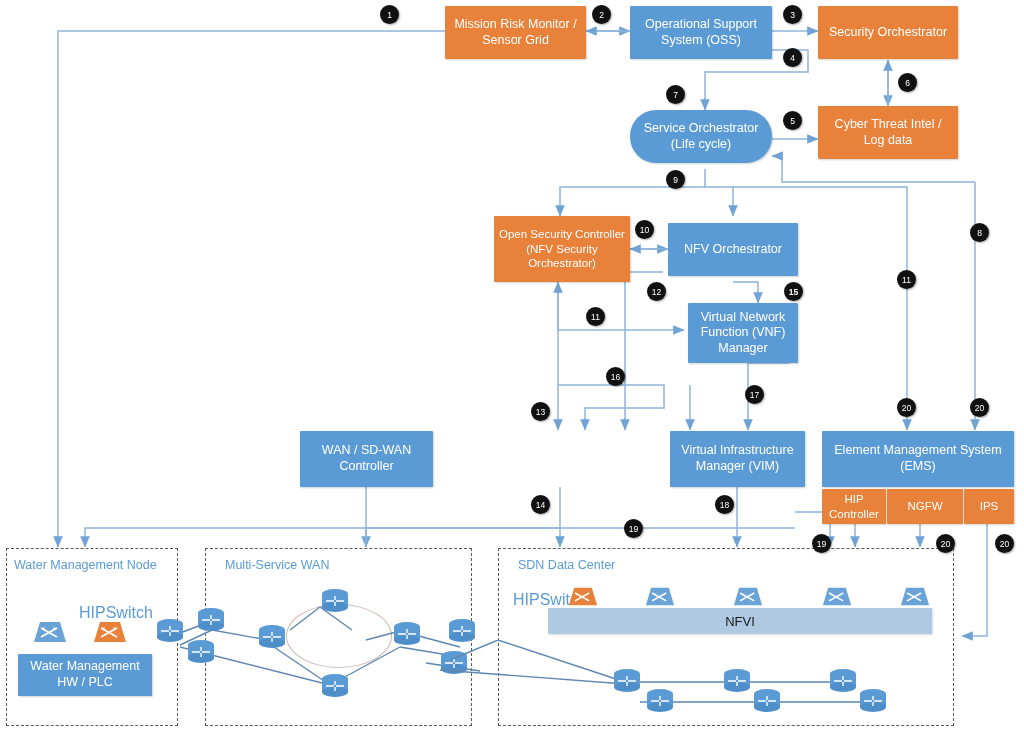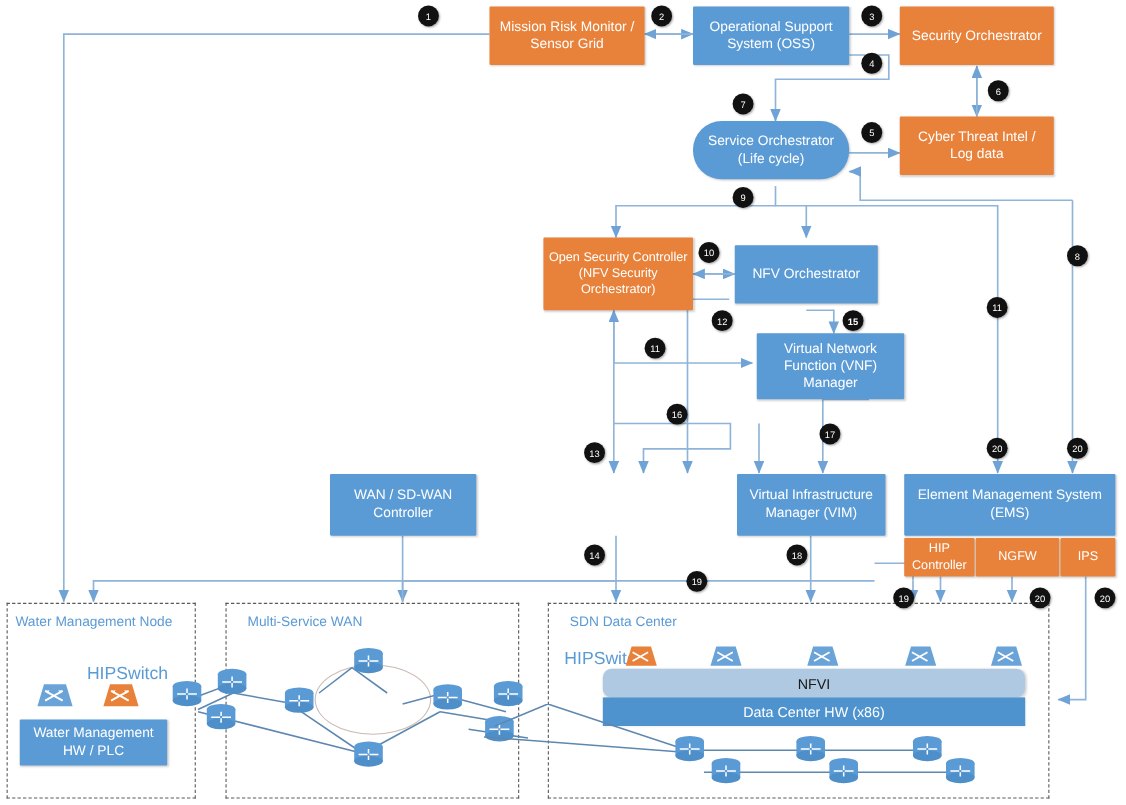--- a/index.html
+++ b/index.html
@@ -67,21 +67,21 @@
     white-space:nowrap;
   }
   .nficon{position:absolute;}
   .stack{
     position:absolute;
     box-sizing:border-box;
     display:flex;align-items:center;justify-content:center;
     font-size:13px;
     box-shadow:1px 1px 2px rgba(0,0,0,.15);
   }
-  .stack.nfvi{background:#AFC9E2;color:#1a1a1a;border-radius:8px;}
+  .stack.nfvi{background:#AFC9E2;color:#1a1a1a;}
   .stack.dchw{background:#4E93CE;color:#ffffff;}
   .cloud{
     position:absolute;
     border:1.2px solid #cbb9b2;
     border-radius:50%;
     background:transparent;
   }
 </style>
 </head>
 <body>
@@ -182,21 +182,21 @@
   </div>
 
   <div class="box orange small" style="left:494px;top:216px;width:136px;height:66px;">
     <span>Open Security Controller (NFV Security Orchestrator)</span>
   </div>
 
   <div class="box blue" style="left:668px;top:223px;width:130px;height:53px;">
     <span>NFV Orchestrator</span>
   </div>
 
-  <div class="box blue" style="left:688px;top:303px;width:134px;height:60px;">
+  <div class="box blue" style="left:688px;top:303px;width:110px;height:60px;">
     <span>Virtual Network Function (VNF) Manager</span>
   </div>
 
   <div class="box blue" style="left:300px;top:431px;width:133px;height:56px;">
     <span>WAN / SD-WAN Controller</span>
   </div>
 
 
   <div class="box blue" style="left:670px;top:431px;width:135px;height:56px;">
     <span>Virtual Infrastructure Manager (VIM)</span>
@@ -338,23 +338,20 @@
       <path d="M7,4 L27,4 L33,24 L1,24 Z" fill="#6AA3D8"></path>
       <path d="M8,10 L24,19 M24,10 L8,19" stroke="#fff" stroke-width="1.8" fill="none"></path>
     </svg>
   <svg class="nficon" style="left:900px;top:584px;" width="30" height="25" viewBox="0 0 34 28">
       <path d="M7,4 L27,4 L33,24 L1,24 Z" fill="#6AA3D8"></path>
       <path d="M8,10 L24,19 M24,10 L8,19" stroke="#fff" stroke-width="1.8" fill="none"></path>
     </svg>
 
   <div class="stack nfvi" style="left:548px;top:608px;width:384px;height:26px;">
     <span>NFVI</span>
-  </div>
-  <div class="stack dchw" style="left:548px;top:634px;width:384px;height:26px;">
-    <span>Data Center HW (x86)</span>
   </div>
 
   <svg class="nficon" style="left:440px;top:640px;" width="480" height="90" viewBox="0 0 480 90">
     <g stroke="#5E87B0" stroke-width="1.4" fill="none">
       <path d="M58,0 L10,20 M58,0 L185,42"></path>
       <path d="M0,30 L185,44"></path>
       <path d="M190,42 L300,42 M300,42 L410,42"></path>
       <path d="M200,62 L355,62 M355,62 L440,62"></path>
     </g>
   </svg>
@@ -405,21 +402,21 @@
       <div class="badge" style="left: 898px; top: 73px;">6</div>
       <div class="badge" style="left: 666px; top: 85px;">7</div>
       <div class="badge" style="left: 970px; top: 223px;">8</div>
       <div class="badge" style="left: 666px; top: 170px;">9</div>
       <div class="badge" style="left: 635px; top: 220px;">10</div>
       <div class="badge" style="left: 586px; top: 307px;">11</div>
       <div class="badge" style="left: 897px; top: 270px;">11</div>
       <div class="badge" style="left: 647px; top: 282px;">12</div>
       <div class="badge" style="left: 531px; top: 402px;">13</div>
       <div class="badge" style="left: 531px; top: 495px;">14</div>
-      <div class="badge" style="left: 766px; top: 282px; font-weight: bold;">15</div>
+      <div class="badge" style="left: 784px; top: 282px; font-weight: bold;">15</div>
       <div class="badge" style="left: 606px; top: 367px;">16</div>
       <div class="badge" style="left: 745px; top: 385px;">17</div>
       <div class="badge" style="left: 715px; top: 495px;">18</div>
       <div class="badge" style="left: 624px; top: 519px;">19</div>
       <div class="badge" style="left: 812px; top: 534px;">19</div>
       <div class="badge" style="left: 897px; top: 398px;">20</div>
       <div class="badge" style="left: 970px; top: 398px;">20</div>
       <div class="badge" style="left: 936px; top: 534px;">20</div>
       <div class="badge" style="left: 995px; top: 534px;">20</div>
     </div>

